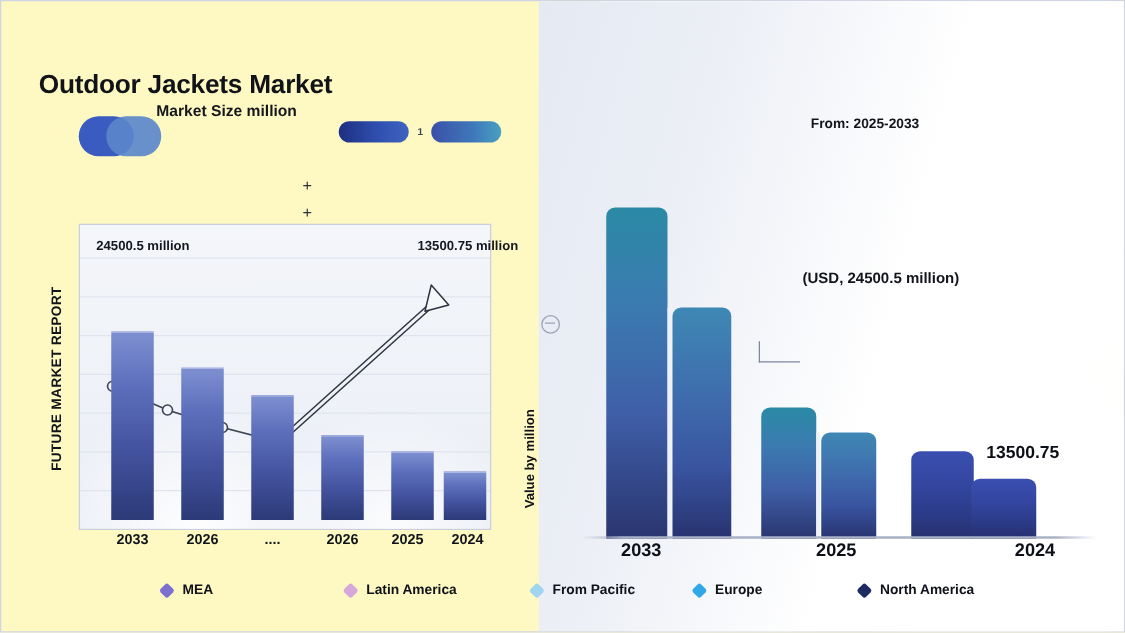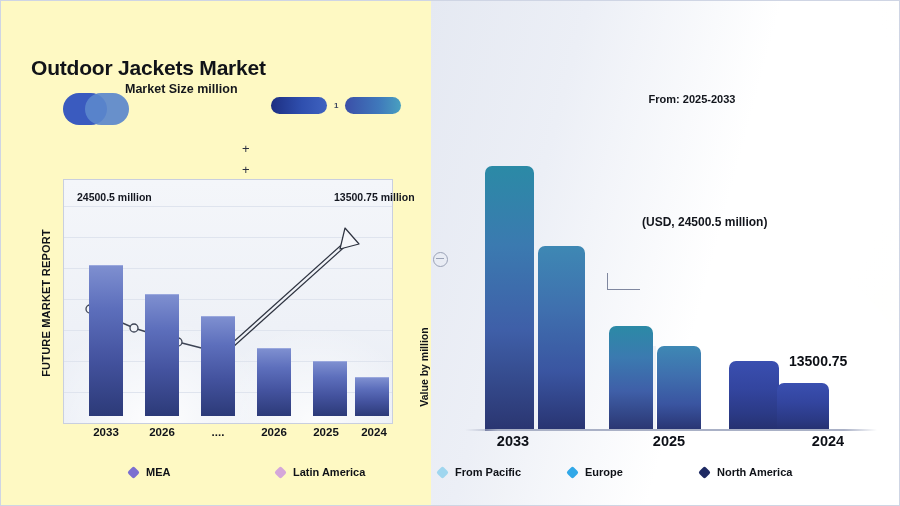--- a/index.html
+++ b/index.html
@@ -243,21 +243,21 @@
   <div class="rxlab" style="left:623px">2025</div>
   <div class="rxlab" style="left:782px">2024</div>
 
   <div class="rdatalabel">13500.75</div>
 
   <div class="legend">
     <div class="leg-item" style="width:147px">
       <span class="dot" style="background: rgb(123, 111, 208);"></span>
       <span>MEA</span>
     </div>
-    <div class="leg-item" style="width:162px">
+    <div class="leg-item" style="width:149px">
       <span class="dot" style="background: rgb(213, 167, 218);"></span>
       <span>Latin America</span>
     </div>
     <div class="leg-item" style="width:130px">
       <span class="dot" style="background: rgb(159, 214, 239);"></span>
       <span>From Pacific</span>
     </div>
     <div class="leg-item" style="width:132px">
       <span class="dot" style="background: rgb(49, 168, 232);"></span>
       <span>Europe</span>

